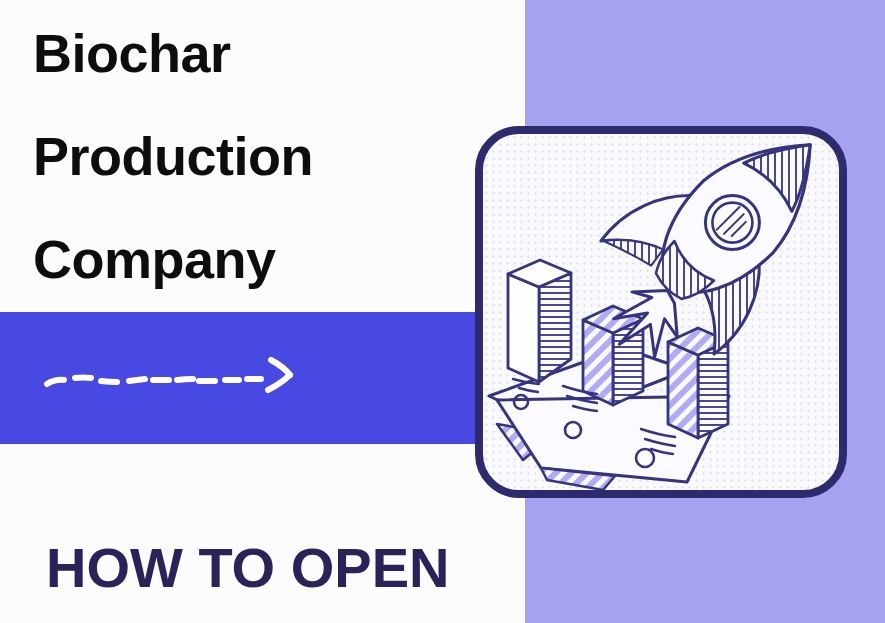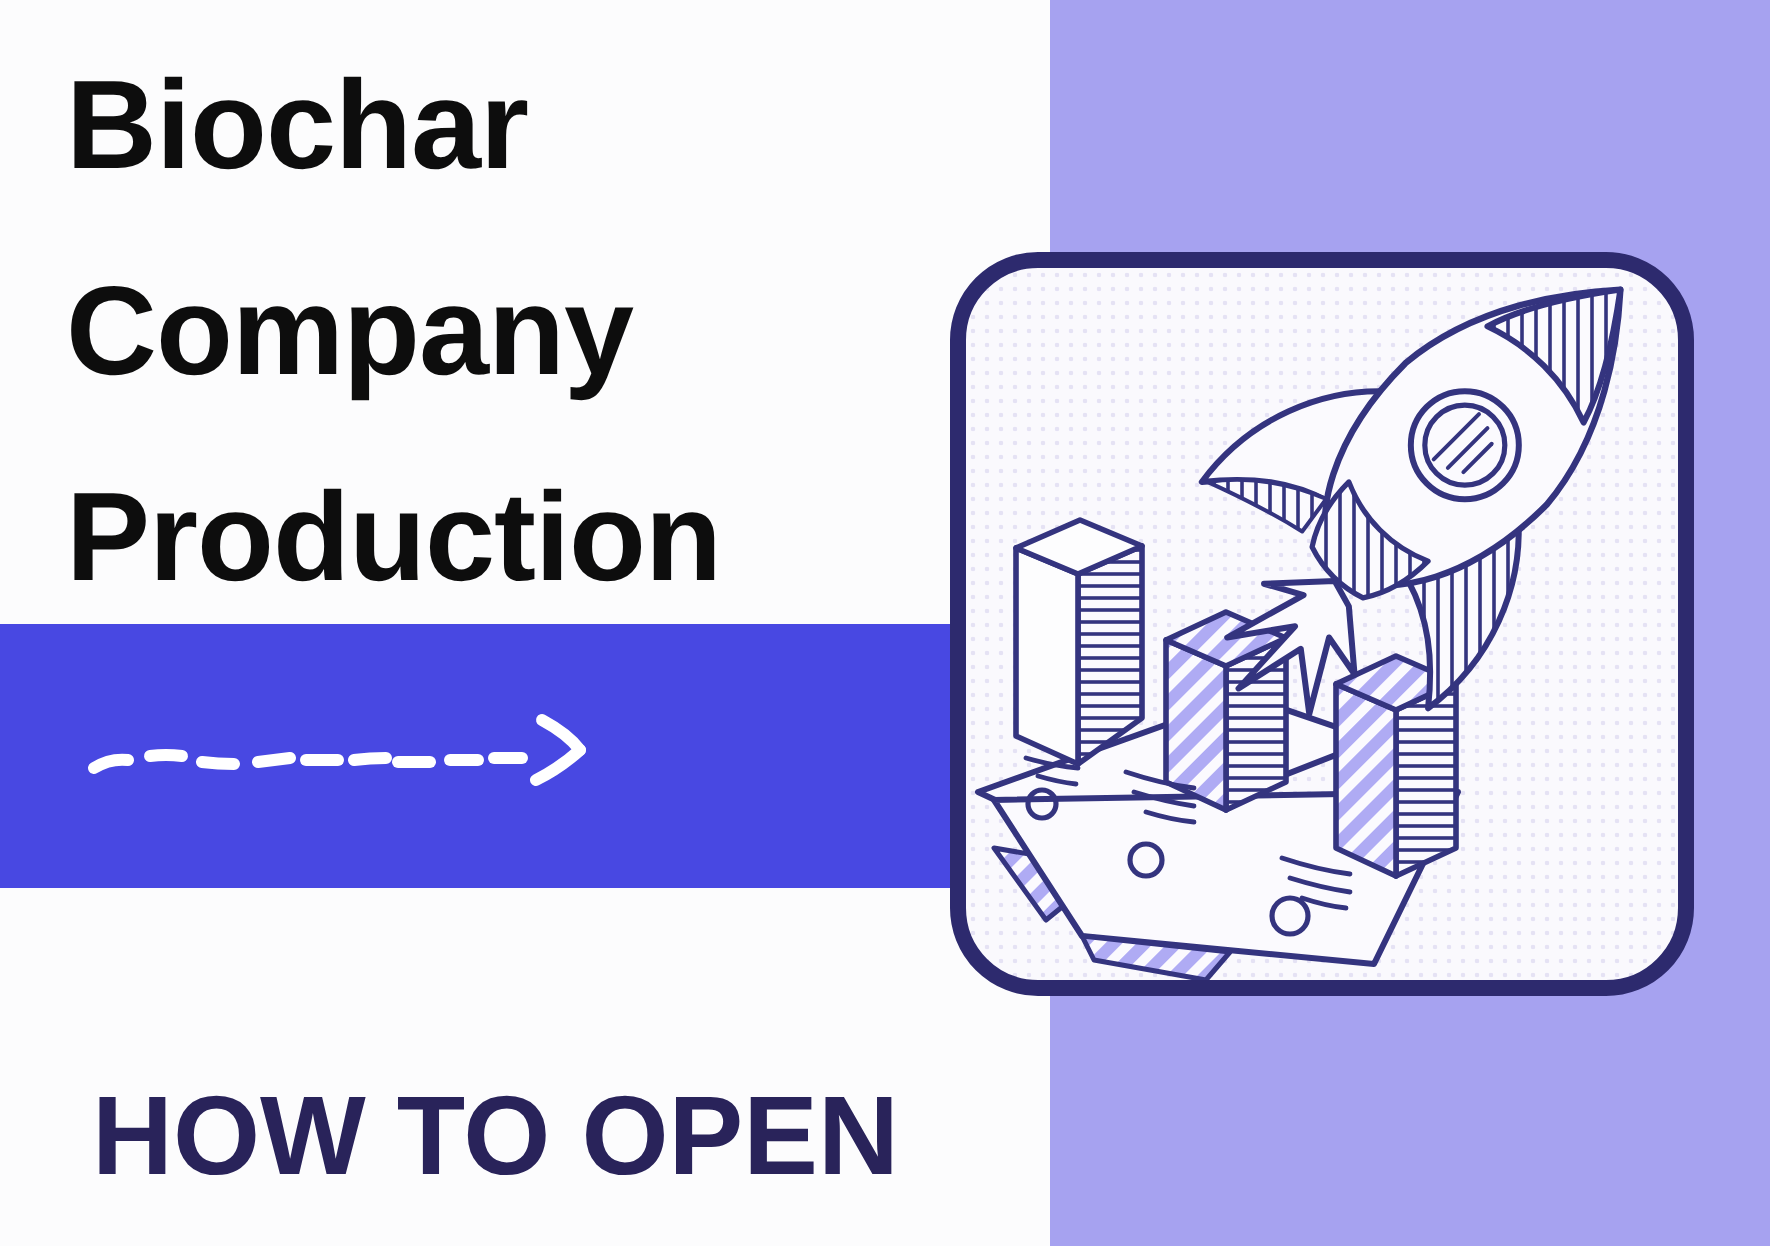--- a/index.html
+++ b/index.html
@@ -13,22 +13,22 @@
     background:#A6A2F0;
   }
   .accent-band{
     position:absolute;left:0;top:312px;width:510px;height:132px;
     background:#4848E2;
   }
   .arrow-wrap{
     position:absolute;left:40px;top:352px;width:272px;height:48px;
   }
   .title-block{
-    position:absolute;left:33px;top:12px;width:460px;
-    color:#0D0D0D;font-weight:700;font-size:63px;line-height:103px;
+    position:absolute;left:33px;top:2px;width:460px;
+    color:#0D0D0D;font-weight:700;font-size:54px;line-height:103px;
     letter-spacing:-0.5px;white-space:nowrap;
   }
   .subtitle{
     position:absolute;left:46px;top:497px;
     color:#29235A;font-weight:700;font-size:56px;line-height:60px;
     letter-spacing:0px;white-space:nowrap;margin-top:41px;
   }
   .illustration-card{
     position:absolute;left:475px;top:126px;width:356px;height:356px;
     background:#FAF9FD;
@@ -39,22 +39,22 @@
   }
   .illustration-card svg{position:absolute;left:0;top:0;}
 </style>
 </head>
 <body>
 
 <div class="side-panel"></div>
 
 <div class="title-block">
   <div>Biochar</div>
+  <div>Production</div>
   <div>Company</div>
-  <div>Production</div>
 </div>
 
 <div class="accent-band">
   <div class="arrow-wrap" style="position:absolute;left:40px;top:40px;">
     <svg width="272" height="48" viewBox="0 0 272 48">
       <g stroke="#FFFFFF" stroke-width="6" stroke-linecap="round" fill="none">
         <path d="M7,32 Q15,27 24,28"></path>
         <path d="M35,26 Q43,25 51,26"></path>
         <path d="M61,29 Q69,30 77,30"></path>
         <path d="M89,29 Q97,28 105,27"></path>

